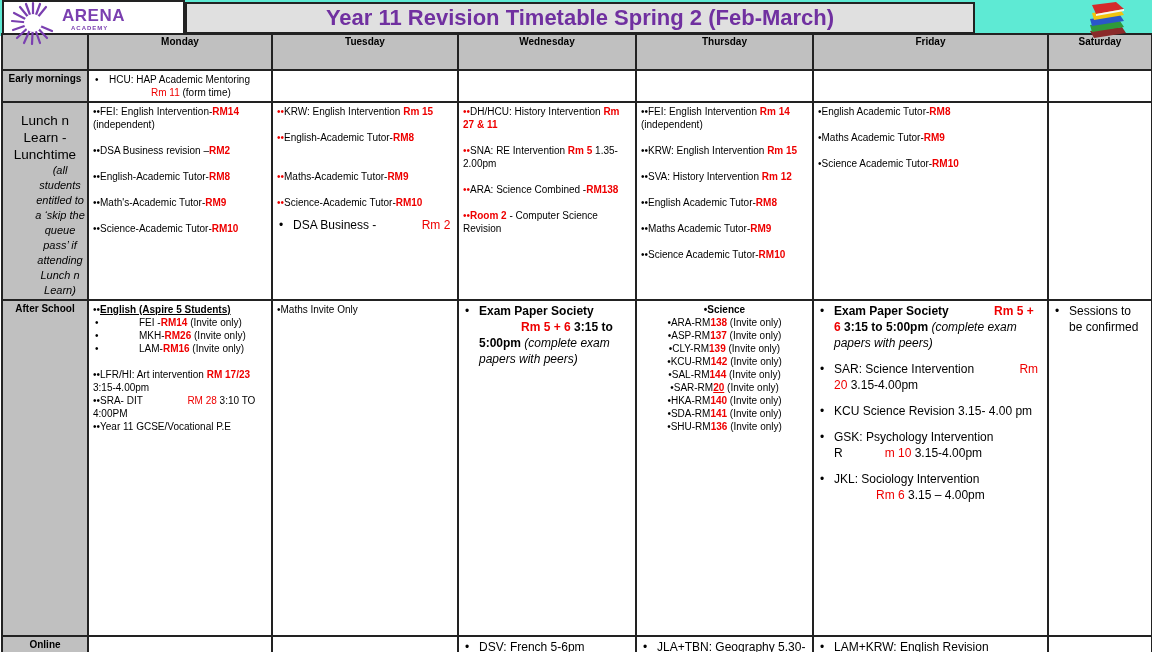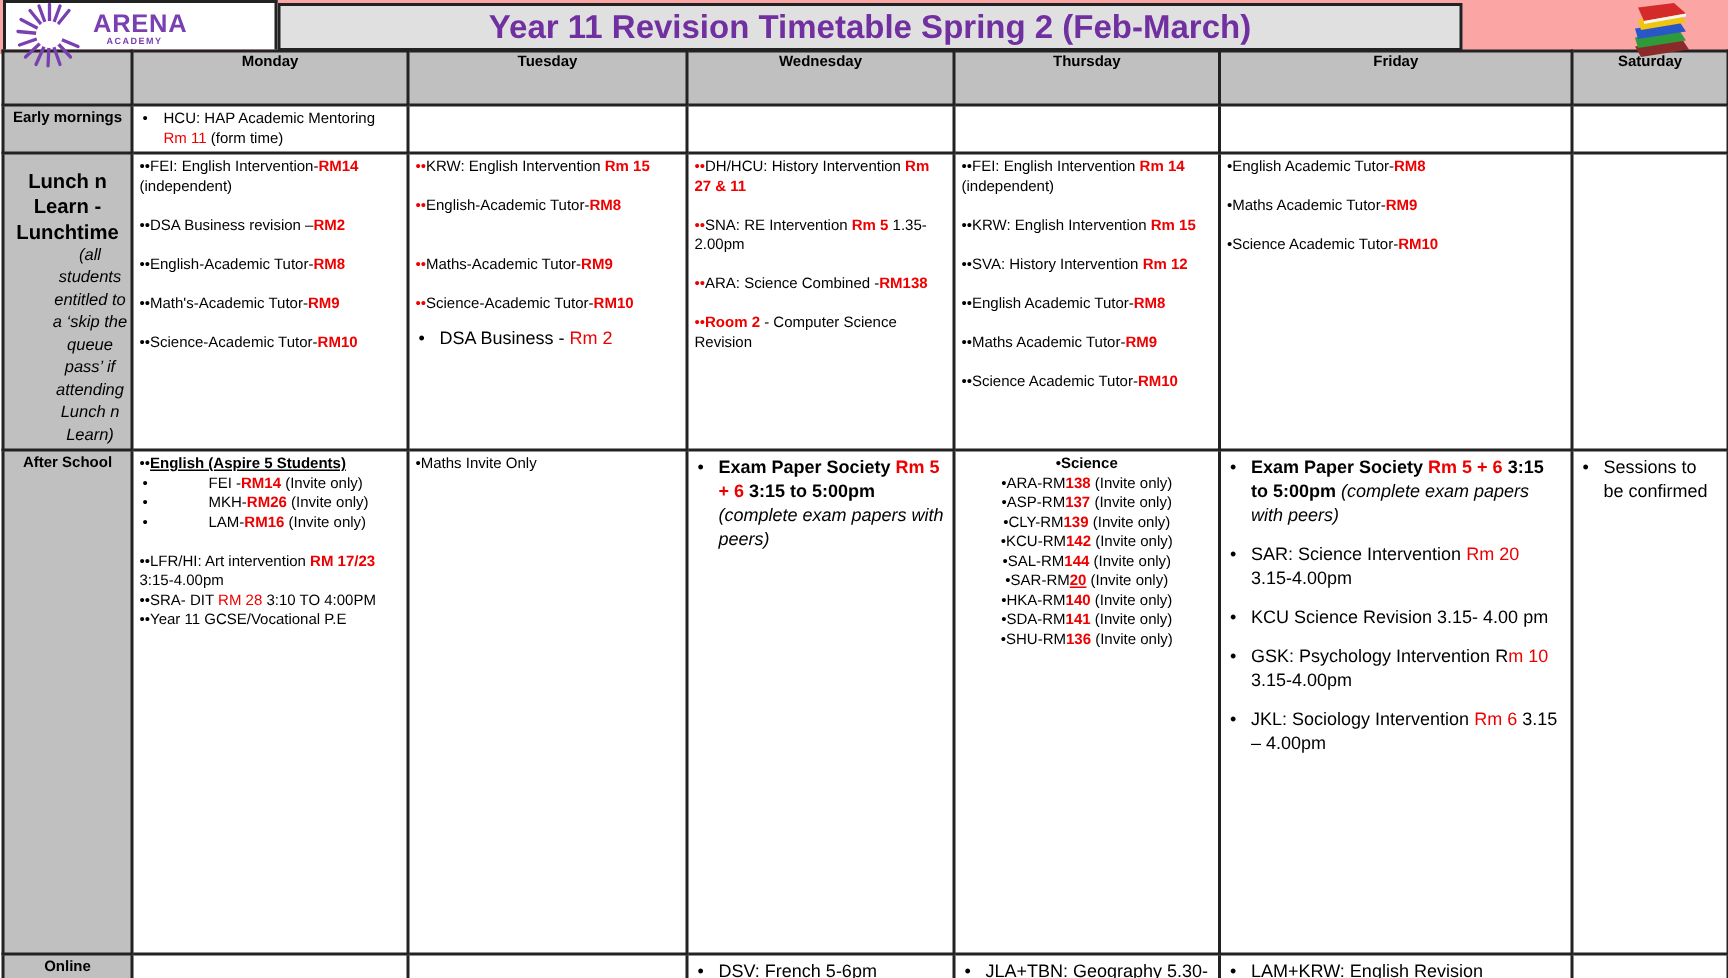--- a/index.html
+++ b/index.html
@@ -1,44 +1,44 @@
 <!DOCTYPE html>
 <html><head>
 <meta charset="utf-8">
 <style>
   * { box-sizing: border-box; margin: 0; padding: 0; }
   html, body { width: 1152px; height: 652px; overflow: hidden; background: #ffffff; }
   body { font-family: "Liberation Sans", sans-serif; color: #000; position: relative; }
 
-  .topbar { position: absolute; left: 0; top: 0; width: 1152px; height: 36px; background: #fca5a5; }
+  .topbar { position: absolute; left: 0; top: 0; width: 1152px; height: 36px; background: #5eead4; }
   .logo { position: absolute; left: 2px; top: 0; width: 183px; height: 33px; border: 2px solid #222; border-bottom: none; background: #fff; }
   .logo-burst { position: absolute; left: 10px; top: 1px; width: 46px; height: 44px; z-index: 3; }
   .logo-text { position: absolute; left: 62px; top: 6px; font-weight: bold; font-size: 17px; color: #7a3fb0; letter-spacing: 0.5px; z-index: 3; }
   .logo-sub { position: absolute; left: 71px; top: 25px; font-weight: bold; font-size: 6px; color: #7a3fb0; letter-spacing: 1px; z-index: 3; }
   .title-box { position: absolute; left: 185px; top: 2px; width: 790px; height: 32px; background: #e0e0e0; border: 2px solid #222; display: flex; align-items: center; justify-content: center; }
   .title-box span { color: #7030a0; font-weight: bold; font-size: 22px; }
   .books { position: absolute; left: 1086px; top: 1px; width: 44px; height: 38px; z-index: 3; }
 
   table.tt { position: absolute; left: 1px; top: 33px; width: 1150px; border-collapse: collapse; table-layout: fixed; }
   table.tt td, table.tt th { border: 2px solid #222; vertical-align: top; font-size: 10px; line-height: 13px; }
   th.day { background: #c0c0c0; height: 36px; font-size: 15.5px; font-weight: bold; vertical-align: middle; }
   th.corner { background: #c0c0c0; }
   td.rowhead { background: #c0c0c0; font-weight: bold; text-align: center; vertical-align: middle; font-size: 10px; padding: 1px; }
   td.cell { padding: 2px 4px; background: #fff; }
 
   .r-early { height: 28px; }
   .r-lunch { height: 172px; }
   .r-after { height: 336px; }
   .r-online { height: 46px; }
 
-  .lunch-head { font-size: 13.5px; line-height: 17px; font-weight: bold; padding-top: 8px; text-align: center; }
+  .lunch-head { font-size: 13.5px; line-height: 17px; font-weight: normal; padding-top: 8px; text-align: center; }
   .lunch-note { font-style: italic; font-weight: normal; font-size: 11px; line-height: 15px; margin-left: 30px; }
 
   .red { color: #ee0000; font-weight: bold; }
-  .redn { color: #ee0000; }
+  .redn { color: #ee0000; margin-left: 42px; }
   .b { font-weight: bold; }
   .i { font-style: italic; }
   .u { text-decoration: underline; }
 
   .item { margin-bottom: 13px; }
   .item.tight { margin-bottom: 16px; }
   .bullet-row { display: flex; }
   .bullet-row .dot { width: 16px; flex: none; padding-left: 2px; }
   .large { font-size: 12px; line-height: 16px; }
   .ind { padding-left: 46px; position: relative; }

